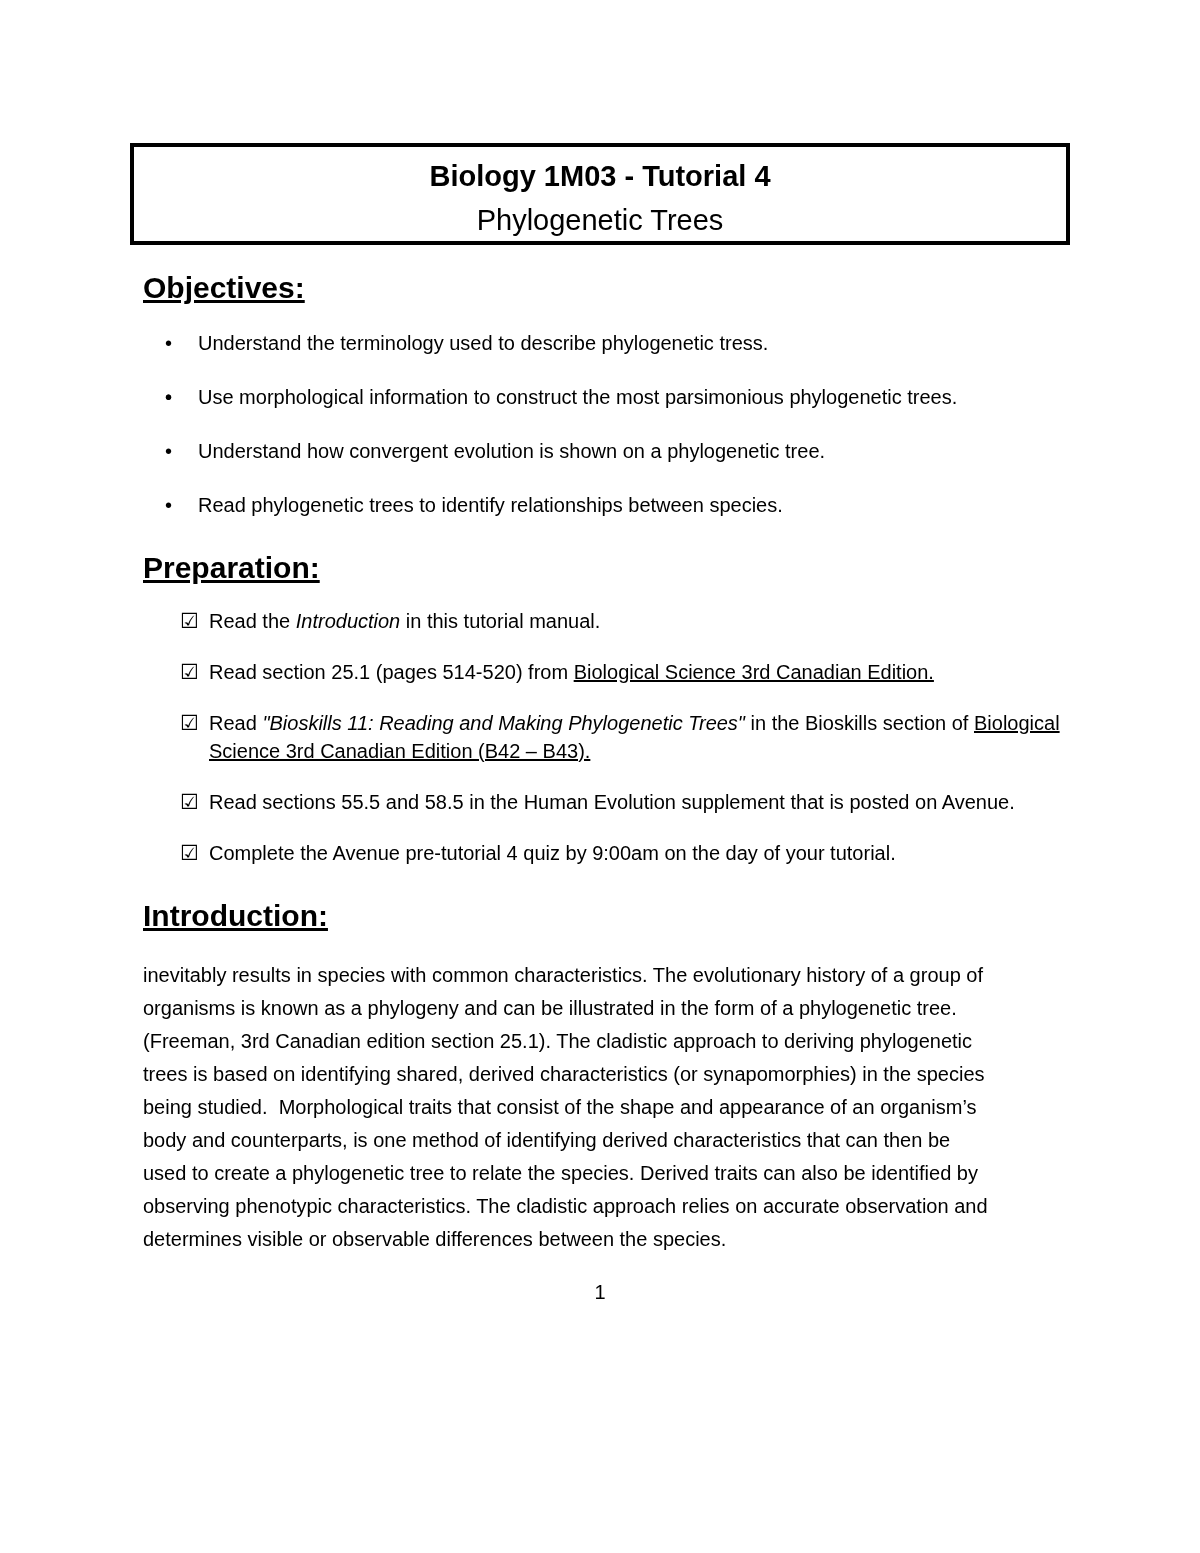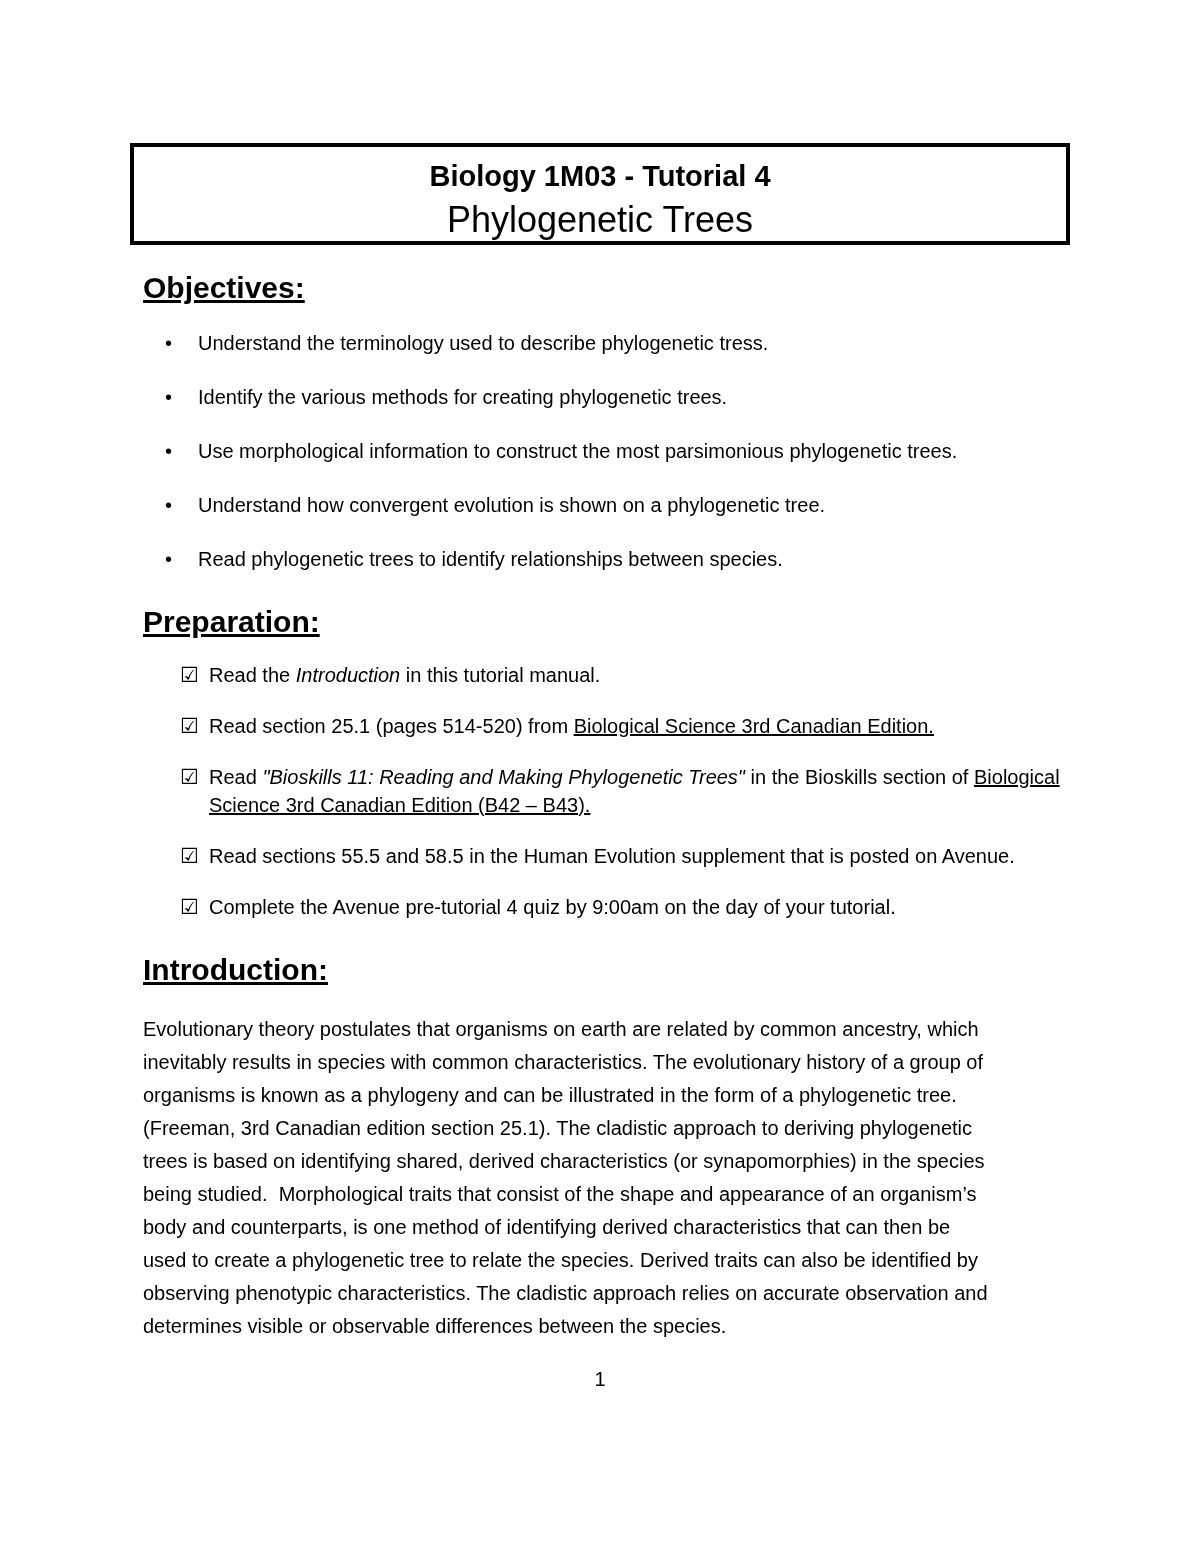--- a/index.html
+++ b/index.html
@@ -29,21 +29,21 @@
     border: 4px solid #000000;
     text-align: center;
     padding-top: 7px;
   }
   .title-line1 {
     font-size: 29px;
     font-weight: bold;
     line-height: 44px;
   }
   .title-line2 {
-    font-size: 36px;
+    font-size: 29px;
     font-weight: normal;
     line-height: 44px;
   }
   .heading {
     font-size: 30px;
     font-weight: bold;
     text-decoration: underline;
     line-height: 30px;
     padding-left: 13px;
   }
@@ -114,38 +114,37 @@
   <div class="content">
 
     <div class="title-box">
       <div class="title-line1">Biology 1M03 - Tutorial 4</div>
       <div class="title-line2">Phylogenetic Trees</div>
     </div>
 
     <div class="heading objectives-heading">Objectives:</div>
     <ul class="bullet-list">
         <li><span class="bullet-glyph">•</span><span>Understand the terminology used to describe phylogenetic tress.</span></li>
-        <li><span class="bullet-glyph">•</span><span>Identify the various methods for creating phylogenetic trees.</span></li>
+        <li><span class="bullet-glyph">•</span></li>
         <li><span class="bullet-glyph">•</span><span>Use morphological information to construct the most parsimonious phylogenetic trees.</span></li>
         <li><span class="bullet-glyph">•</span><span>Understand how convergent evolution is shown on a phylogenetic tree.</span></li>
         <li><span class="bullet-glyph">•</span><span>Read phylogenetic trees to identify relationships between species.</span></li>
       </ul>
 
     <div class="heading preparation-heading">Preparation:</div>
     <ul class="check-list">
         <li><span class="checkbox-glyph">☑</span><span>Read the </span><span class="seg-italic">Introduction</span><span> in this tutorial manual.</span></li>
         <li><span class="checkbox-glyph">☑</span><span>Read section 25.1 (pages 514-520) from </span><span class="seg-underline">Biological Science 3rd Canadian Edition.</span></li>
         <li><span class="checkbox-glyph">☑</span><span>Read </span><span class="seg-italic">"Bioskills 11: Reading and Making Phylogenetic Trees"</span><span> in the Bioskills section of </span><span class="seg-underline">Biological Science 3rd Canadian Edition (B42 – B43).</span></li>
         <li><span class="checkbox-glyph">☑</span><span>Read sections 55.5 and 58.5 in the Human Evolution supplement that is posted on Avenue.</span></li>
         <li><span class="checkbox-glyph">☑</span><span>Complete the Avenue pre-tutorial 4 quiz by 9:00am on the day of your tutorial.</span></li>
       </ul>
 
     <div class="heading introduction-heading">Introduction:</div>
     <div class="intro-paragraph">
-        <div class="intro-line">Evolutionary theory postulates that organisms on earth are related by common ancestry, which</div>
         <div class="intro-line">inevitably results in species with common characteristics. The evolutionary history of a group of</div>
         <div class="intro-line">organisms is known as a phylogeny and can be illustrated in the form of a phylogenetic tree.</div>
         <div class="intro-line">(Freeman, 3rd Canadian edition section 25.1). The cladistic approach to deriving phylogenetic</div>
         <div class="intro-line">trees is based on identifying shared, derived characteristics (or synapomorphies) in the species</div>
         <div class="intro-line">being studied.  Morphological traits that consist of the shape and appearance of an organism’s</div>
         <div class="intro-line">body and counterparts, is one method of identifying derived characteristics that can then be</div>
         <div class="intro-line">used to create a phylogenetic tree to relate the species. Derived traits can also be identified by</div>
         <div class="intro-line">observing phenotypic characteristics. The cladistic approach relies on accurate observation and</div>
         <div class="intro-line">determines visible or observable differences between the species.</div>
       </div>

